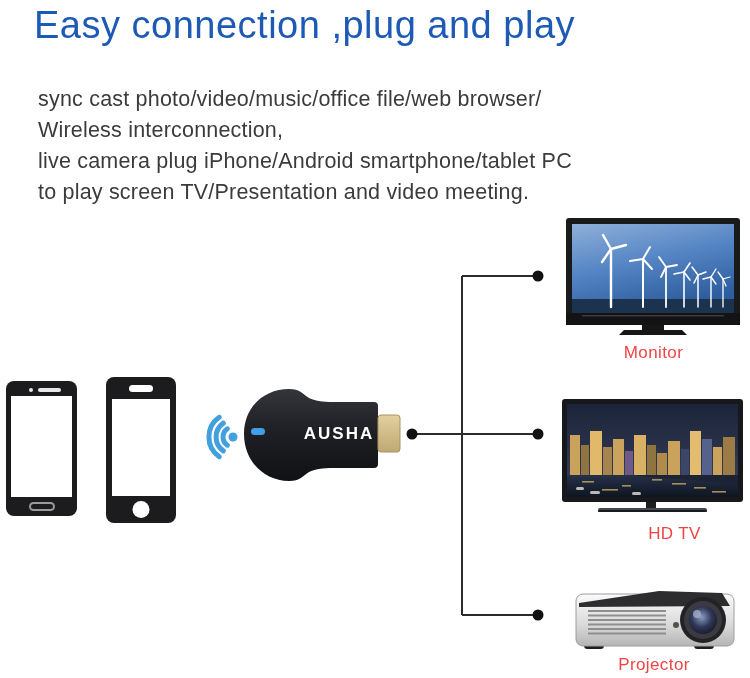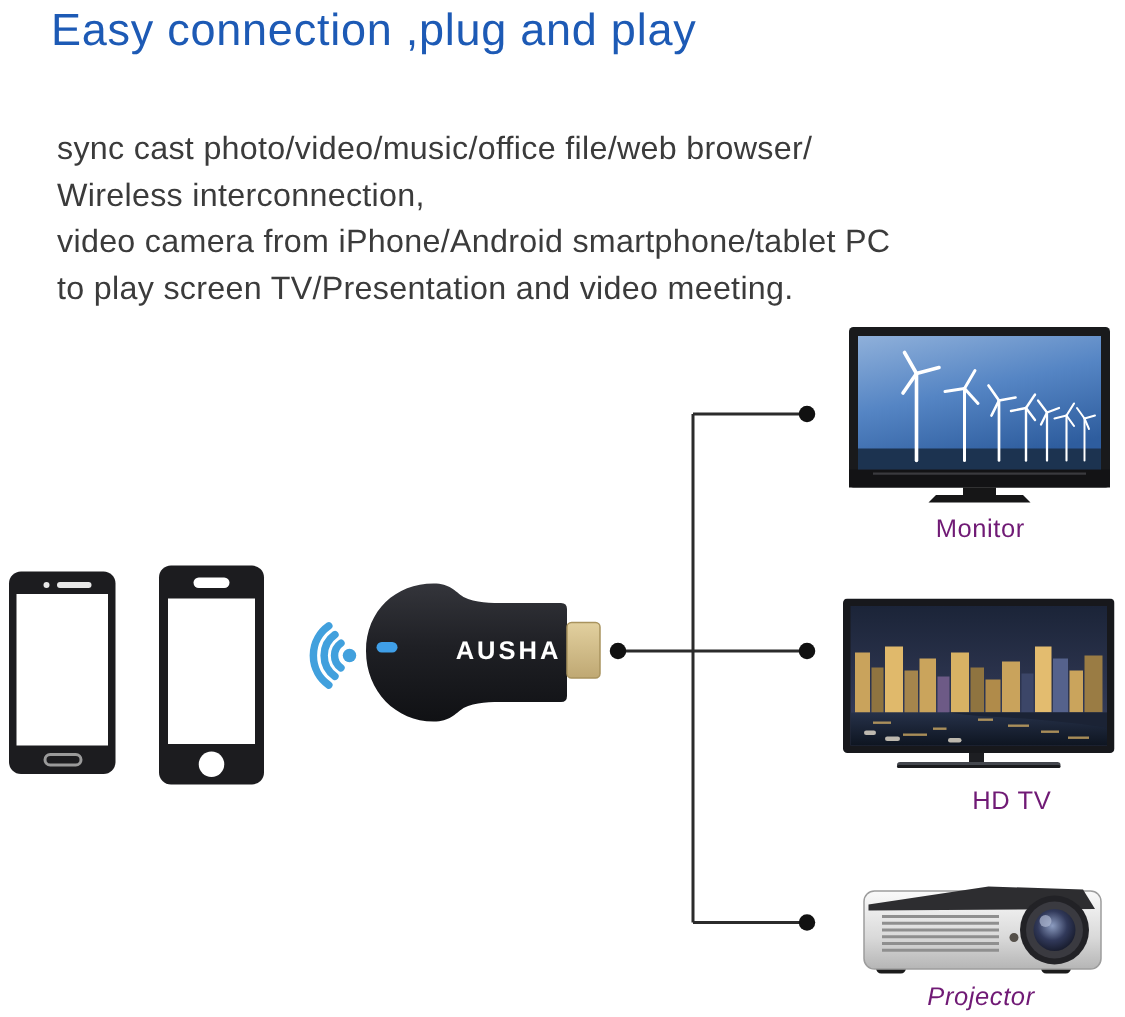--- a/index.html
+++ b/index.html
@@ -4,32 +4,32 @@
 <style>
   html,body{margin:0;padding:0;background:#fff;}
   #stage{
     position:relative;width:750px;height:678px;background:#ffffff;overflow:hidden;
     font-family:"Liberation Sans", sans-serif;
   }
   .abs{position:absolute;}
   
   #title{
     left:34px;top:4px;width:640px;
-    font-size:30px;font-weight:500;letter-spacing:.5px;color:#1d5ab5;
+    font-size:38px;font-weight:500;letter-spacing:.5px;color:#1d5ab5;
   }
   #description{
     left:38px;top:84px;width:560px;
     font-size:21.5px;line-height:31px;color:#3b3b3b;letter-spacing:.2px;
   }
   .device-label{
-    text-align:center;font-size:17px;color:#701a75;letter-spacing:.4px;
+    text-align:center;font-size:17px;color:#ef4444;letter-spacing:.4px;
   }
   #monitor-label{left:566px;top:343px;width:175px;}
   #hdtv-label{left:584px;top:524px;width:181px;}
-  #projector-label{left:564px;top:655px;width:180px;font-style:italic;}
+  #projector-label{left:564px;top:655px;width:180px;}
   
   .phone{background:#1c1c1f;border-radius:8px;}
   #phone-1{left:6px;top:381px;width:71px;height:135px;}
   #phone-1 .screen{position:absolute;left:5px;top:15px;right:5px;bottom:19px;background:#fff;}
   #phone-1 .cam{position:absolute;top:7px;left:23px;width:4px;height:4px;border-radius:50%;background:#e8e8e8;}
   #phone-1 .speaker{position:absolute;top:7px;left:32px;width:23px;height:4px;border-radius:2px;background:#e8e8e8;}
   #phone-1 .home{position:absolute;bottom:5px;left:50%;transform:translateX(-50%);
     width:26px;height:9px;border:2px solid #9a9a9a;border-radius:6px;box-sizing:border-box;}
   #phone-2{left:106px;top:377px;width:70px;height:146px;}
   #phone-2 .screen{position:absolute;left:6px;top:22px;right:6px;bottom:27px;background:#fff;}
@@ -42,21 +42,21 @@
 </head>
 <body>
 
 <div id="stage">
 
   <div class="abs" id="title">Easy connection ,plug and play</div>
 
   <div class="abs" id="description">
     <div>sync cast photo/video/music/office file/web browser/</div>
     <div>Wireless interconnection,</div>
-    <div>video camera from iPhone/Android smartphone/tablet PC</div>
+    <div>live camera plug iPhone/Android smartphone/tablet PC</div>
     <div>to play screen TV/Presentation and video meeting.</div>
   </div>
 
   <div class="abs phone" id="phone-1">
     <div class="cam"></div>
     <div class="speaker"></div>
     <div class="screen"></div>
     <div class="home"></div>
   </div>
   <div class="abs phone" id="phone-2">

